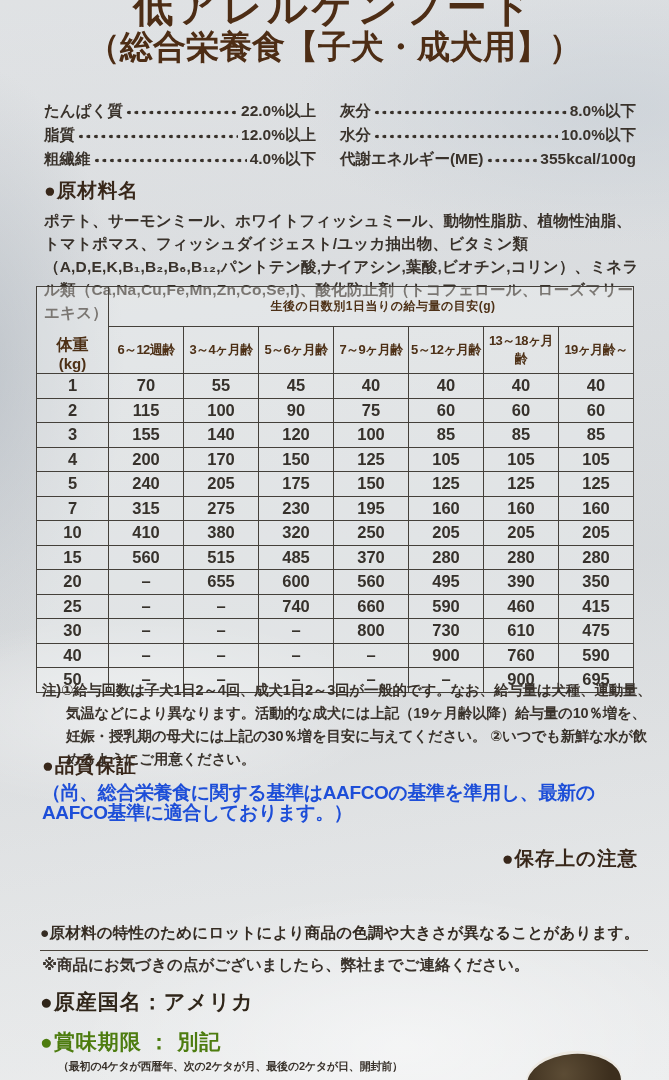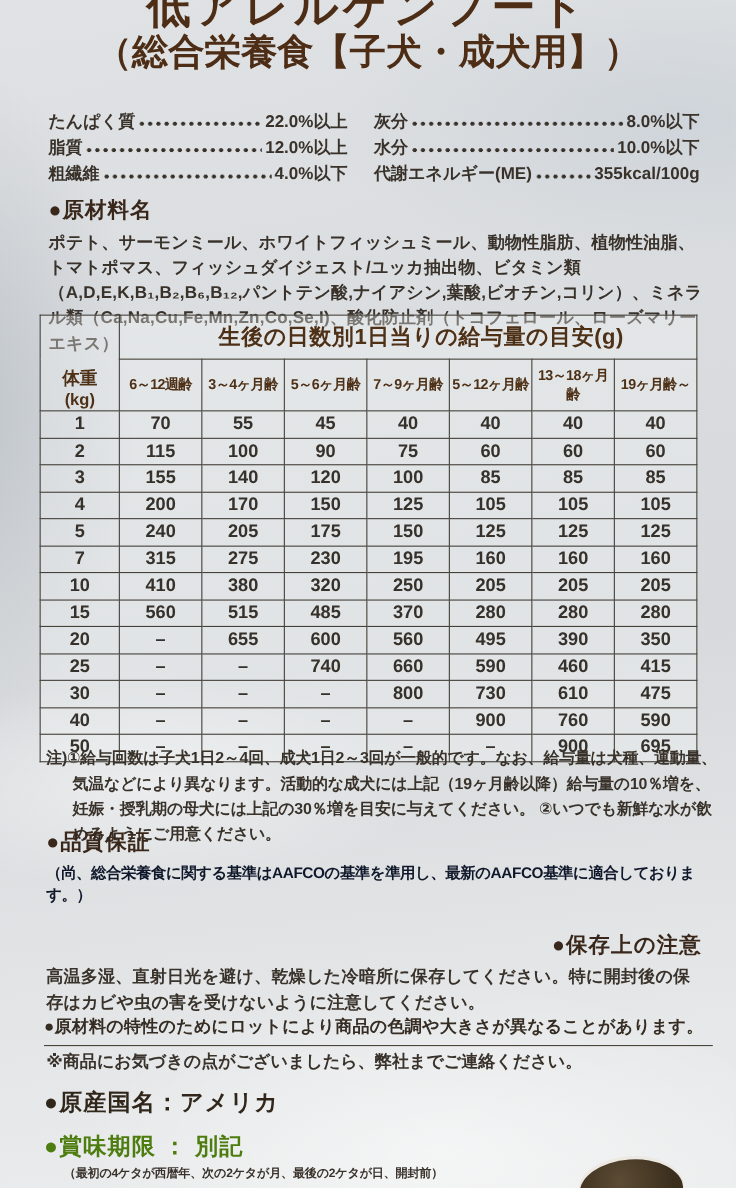--- a/index.html
+++ b/index.html
@@ -35,34 +35,34 @@
   .body-p{font-size:15.5px;font-weight:700;color:#39322b;line-height:23px;
     letter-spacing:.2px;}
   .sec-ingredients{position:absolute;top:177px;left:44px;width:596px;}
   .sec-ingredients .sec-h{margin-bottom:5px;}
   
   .sec-table{position:absolute;top:286px;left:36px;}
   .sec-table .sec-h{margin-bottom:5px;letter-spacing:.5px;}
   table{border-collapse:collapse;table-layout:fixed;background:rgba(244,246,247,.35);}
   col.c-w{width:72px;} col.c-a{width:75px;}
   th,td{border:1.6px solid #44403a;text-align:center;padding:0;}
-  .span-th{font-size:20px;font-weight:900;color:#4d3016;height:31px;letter-spacing:.5px;padding-left:24px;}
+  .span-th{font-size:12px;font-weight:900;color:#4d3016;height:31px;letter-spacing:.5px;padding-left:24px;}
   .w-top{font-size:16px;font-weight:900;color:#4d3016;line-height:20px;margin-top:48px;}
   .w-bot{font-size:15px;font-weight:900;color:#4d3016;line-height:18px;}
   .age-th{font-size:13px;font-weight:900;color:#4d3016;height:24px;letter-spacing:-.6px;}
   tbody th{font-size:16.5px;font-weight:700;color:#36312b;height:23.5px;}
   tbody td{font-size:16.5px;font-weight:700;color:#36312b;height:23.5px;}
   
   .note{position:absolute;top:679px;left:42px;width:594px;font-size:14.5px;
     font-weight:700;color:#39322b;line-height:23px;padding-left:24px;text-indent:-24px;
     letter-spacing:-.2px;}
   
   .sec-quality{position:absolute;top:752px;left:42px;width:600px;}
   .sec-quality .sec-h{margin-bottom:4px;}
-  .subnote{font-size:14px;font-weight:700;color:#0f172a;line-height:20px;
+  .subnote{font-size:19px;font-weight:700;color:#1d4ed8;line-height:20px;
     letter-spacing:-.4px;margin-top:2px;}
   
   .sec-storage{position:absolute;top:845px;left:42px;width:596px;}
   .sec-storage .sec-h{margin-bottom:5px;text-align:right;}
   
   .lot-note{position:absolute;top:923px;left:40px;width:608px;font-size:15.5px;
     font-weight:900;color:#352c23;letter-spacing:.2px;padding-bottom:6px;
     border-bottom:1.8px solid #4a443c;}
   .contact-note{position:absolute;top:955px;left:42px;width:600px;font-size:15.5px;
     font-weight:700;color:#39322b;}
@@ -295,21 +295,20 @@
 
 <div class="note">注)①給与回数は子犬1日2～4回、成犬1日2～3回が一般的です。なお、給与量は犬種、運動量、気温などにより異なります。活動的な成犬には上記（19ヶ月齢以降）給与量の10％増を、妊娠・授乳期の母犬には上記の30％増を目安に与えてください。 ②いつでも新鮮な水が飲めるようにご用意ください。</div>
 
 <div class="sec-quality">
   <div class="sec-h">●品質保証</div>
   <div class="subnote">（尚、総合栄養食に関する基準はAAFCOの基準を準用し、最新のAAFCO基準に適合しております。）</div>
 </div>
 
 <div class="sec-storage">
   <div class="sec-h">●保存上の注意</div>
-  <div class="body-p">高温多湿、直射日光を避け、乾燥した冷暗所に保存してください。特に開封後の保存はカビや虫の害を受けないように注意してください。</div>
 </div>
 
 <div class="lot-note">●原材料の特性のためにロットにより商品の色調や大きさが異なることがあります。</div>
 
 <div class="contact-note">※商品にお気づきの点がございましたら、弊社までご連絡ください。</div>
 
 <div class="origin">●原産国名：アメリカ</div>
 
 <div class="expiry">
   <div class="expiry-label">●賞味期限 ： 別記</div>

